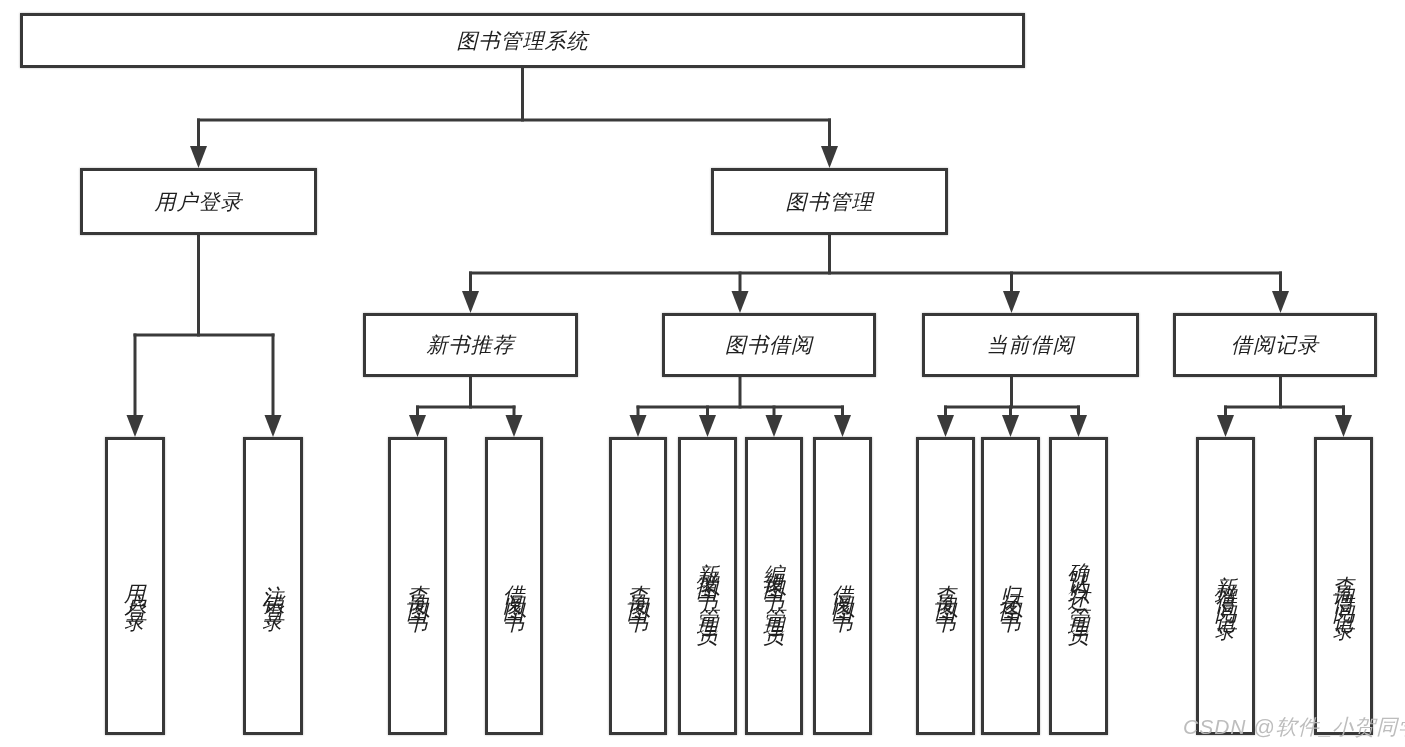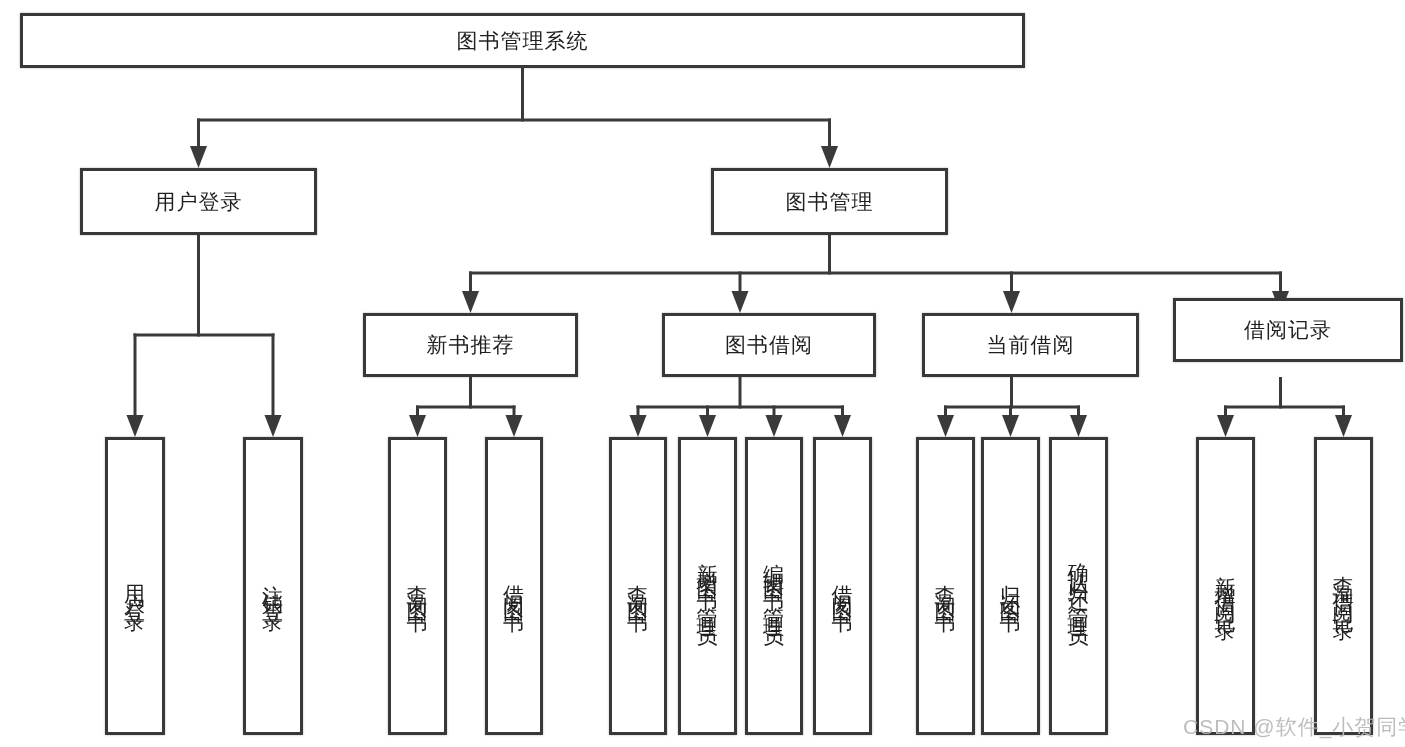--- a/index.html
+++ b/index.html
@@ -8,20 +8,21 @@
     background: #ffffff;
   }
   .canvas {
     position: relative;
     width: 1405px;
     height: 747px;
     background: #ffffff;
     font-family: "Liberation Sans", "DejaVu Sans", sans-serif;
     color: #222222;
     overflow: hidden;
+    font-style: italic;
   }
   svg.connectors {
     position: absolute;
     left: 0;
     top: 0;
     width: 1405px;
     height: 747px;
     pointer-events: none;
   }
   svg.connectors line {
@@ -146,21 +147,21 @@
 
   <div class="node" style="left:363px;top:313px;width:215px;height:64px">
     <span class="lbl">新书推荐</span>
   </div>
   <div class="node" style="left:662px;top:313px;width:214px;height:64px">
     <span class="lbl">图书借阅</span>
   </div>
   <div class="node" style="left:922px;top:313px;width:217px;height:64px">
     <span class="lbl">当前借阅</span>
   </div>
-  <div class="node" style="left:1173px;top:298px;width:230px;height:64px">
+  <div class="node" style="left:1173px;top:313px;width:204px;height:64px">
     <span class="lbl">借阅记录</span>
   </div>
 
   <div class="node leaf" style="left:105px;top:437px;width:60px;height:298px">
     <span class="lbl">用户登录</span>
   </div>
   <div class="node leaf" style="left:243px;top:437px;width:60px;height:298px">
     <span class="lbl">注销登录</span>
   </div>
 

